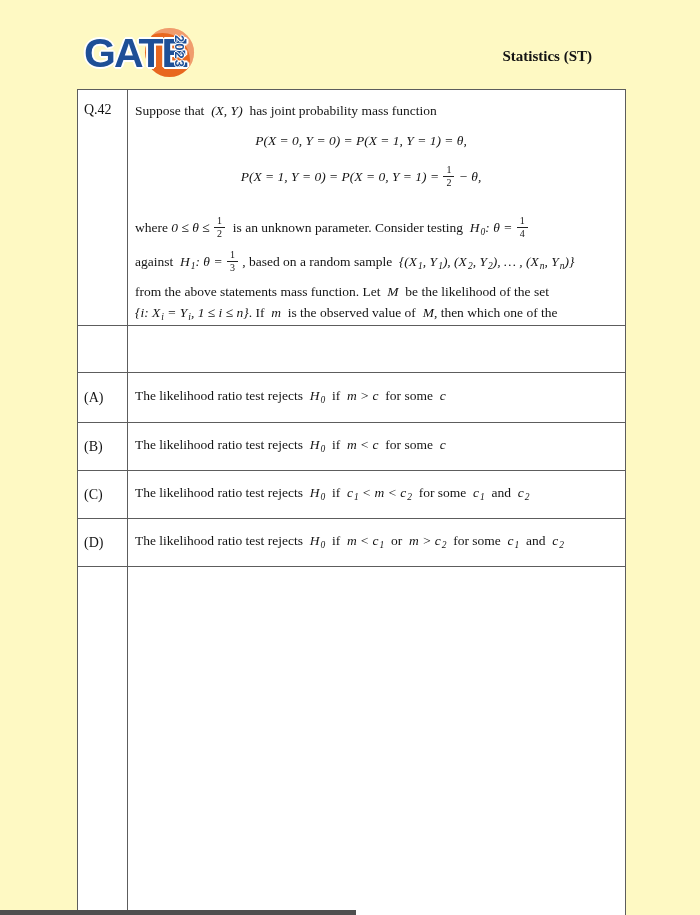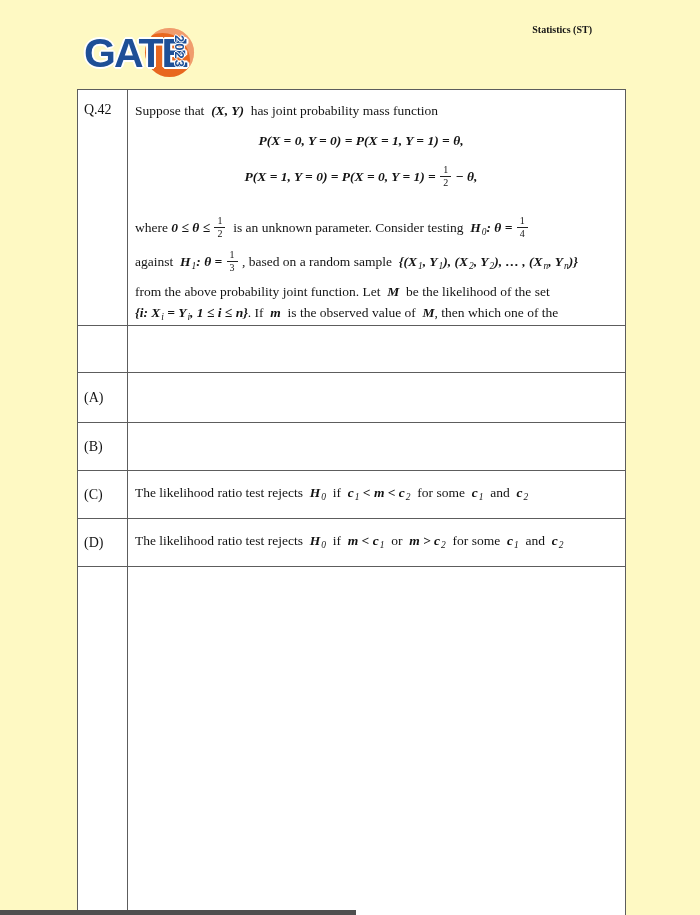--- a/index.html
+++ b/index.html
@@ -28,22 +28,22 @@
   }
   .gate-year {
     position: absolute; left: 79px; top: 17px;
     font-family: "Liberation Sans", sans-serif; font-weight: bold;
     font-size: 13px; letter-spacing: 1px; color: #1e4f97;
     transform: rotate(90deg);
     text-shadow: 1px 0 0 #fff, -1px 0 0 #fff, 0 1px 0 #fff, 0 -1px 0 #fff;
     white-space: nowrap;
   }
   .subject {
-    position: absolute; top: 24px; right: 108px;
-    font-size: 10px; font-weight: bold; white-space: nowrap;
+    position: absolute; top: 48px; right: 108px;
+    font-size: 15px; font-weight: bold; white-space: nowrap;
   }
 
   
   .qtable {
     position: absolute; left: 77px; top: 89px; width: 549px;
     border: 1px solid #5d5d5d; background: #fff;
   }
   .row { display: flex; align-items: stretch; border-bottom: 1px solid #5d5d5d; }
   .cl { width: 50px; min-width: 50px; border-right: 1px solid #5d5d5d; font-size: 14px; }
   .cb { flex: 1; font-size: 13.5px; overflow: hidden; }
@@ -63,21 +63,21 @@
   .eq { text-align: center; white-space: pre-wrap; line-height: 24px; padding-right: 28px; margin-top: 8px; }
   .eq.tall { line-height: 32px; }
   .qbody { margin-top: 20px; }
 
   .row-opt .cl, .row-a .cl { display: flex; align-items: center; padding-left: 6px; }
   .row-opt .cb, .row-a .cb { display: flex; align-items: center; padding-left: 7px; }
   .optline { white-space: pre-wrap; line-height: 20px; }
 
   
   .txt  { font-style: normal; }
-  .math { font-style: italic; font-weight: bold; }
+  .math { font-style: italic; }
   .sub  { font-style: italic; font-size: 9.5px; vertical-align: -3px; margin-left: 1px; }
   .frac {
     display: inline-flex; flex-direction: column; text-align: center;
     font-size: 10px; line-height: 1.25; vertical-align: middle;
     font-style: normal; position: relative; top: -1px; margin: 0 1px;
   }
   .fn { border-bottom: 1px solid #222; padding: 0 3px; }
   .fd { padding: 0 3px; }
 
   
@@ -102,40 +102,46 @@
       <div class="cl">
         <span>Q.42</span>
       </div>
       <div class="cb">
         <div class="qline intro"><span class="txt">Suppose that  </span><span class="math">(X, Y)</span><span class="txt">  has joint probability mass function</span></div>
         <div class="eq"><span class="math">P(X = 0, Y = 0) = P(X = 1, Y = 1) = θ,</span></div>
         <div class="eq tall"><span class="math">P(X = 1, Y = 0) = P(X = 0, Y = 1) = </span><span class="frac"><span class="fn">1</span><span class="fd">2</span></span><span class="math"> − θ,</span></div>
         <div class="qbody">
           <div class="qline tall"><span class="txt">where </span><span class="math">0 ≤ θ ≤ </span><span class="frac"><span class="fn">1</span><span class="fd">2</span></span><span class="txt">  is an unknown parameter. Consider testing  </span><span class="math">H</span><span class="sub">0</span><span class="math">: θ = </span><span class="frac"><span class="fn">1</span><span class="fd">4</span></span></div>
           <div class="qline tall"><span class="txt">against  </span><span class="math">H</span><span class="sub">1</span><span class="math">: θ = </span><span class="frac"><span class="fn">1</span><span class="fd">3</span></span><span class="txt"> , based on a random sample  </span><span class="math">{(X</span><span class="sub">1</span><span class="math">, Y</span><span class="sub">1</span><span class="math">), (X</span><span class="sub">2</span><span class="math">, Y</span><span class="sub">2</span><span class="math">), … , (X</span><span class="sub">n</span><span class="math">, Y</span><span class="sub">n</span><span class="math">)}</span></div>
-          <div class="qline"><span class="txt">from the above probability joint function. Let  </span><span class="math">M</span><span class="txt">  be the likelihood of the set</span></div>
+          <div class="qline"><span class="txt">from the above statements mass function. Let  </span><span class="math">M</span><span class="txt">  be the likelihood of the set</span></div>
           <div class="qline"><span class="math">{i: X</span><span class="sub">i</span><span class="math"> = Y</span><span class="sub">i</span><span class="math">, 1 ≤ i ≤ n}</span><span class="txt">. If  </span><span class="math">m</span><span class="txt">  is the observed value of  </span><span class="math">M</span><span class="txt">, then which one of the</span></div>
         </div>
       </div>
     </div>
 
     <div class="row row-sp">
       <div class="cl"></div>
       <div class="cb"></div>
     </div>
 
     <div class="row row-a">
       <div class="cl">
         <span>(A)</span>
       </div>
+      <div class="cb">
+        <span class="optline"><span class="txt">The likelihood ratio test rejects  </span><span class="math">H</span><span class="sub">0</span><span class="txt">  if  </span><span class="math">m &gt; c</span><span class="txt">  for some  </span><span class="math">c</span></span>
+      </div>
     </div>
 
     <div class="row row-opt">
       <div class="cl">
         <span>(B)</span>
+      </div>
+      <div class="cb">
+        <span class="optline"><span class="txt">The likelihood ratio test rejects  </span><span class="math">H</span><span class="sub">0</span><span class="txt">  if  </span><span class="math">m &lt; c</span><span class="txt">  for some  </span><span class="math">c</span></span>
       </div>
     </div>
 
     <div class="row row-opt">
       <div class="cl">
         <span>(C)</span>
       </div>
       <div class="cb">
         <span class="optline"><span class="txt">The likelihood ratio test rejects  </span><span class="math">H</span><span class="sub">0</span><span class="txt">  if  </span><span class="math">c</span><span class="sub">1</span><span class="math"> &lt; m &lt; c</span><span class="sub">2</span><span class="txt">  for some  </span><span class="math">c</span><span class="sub">1</span><span class="txt">  and  </span><span class="math">c</span><span class="sub">2</span></span>
       </div>

